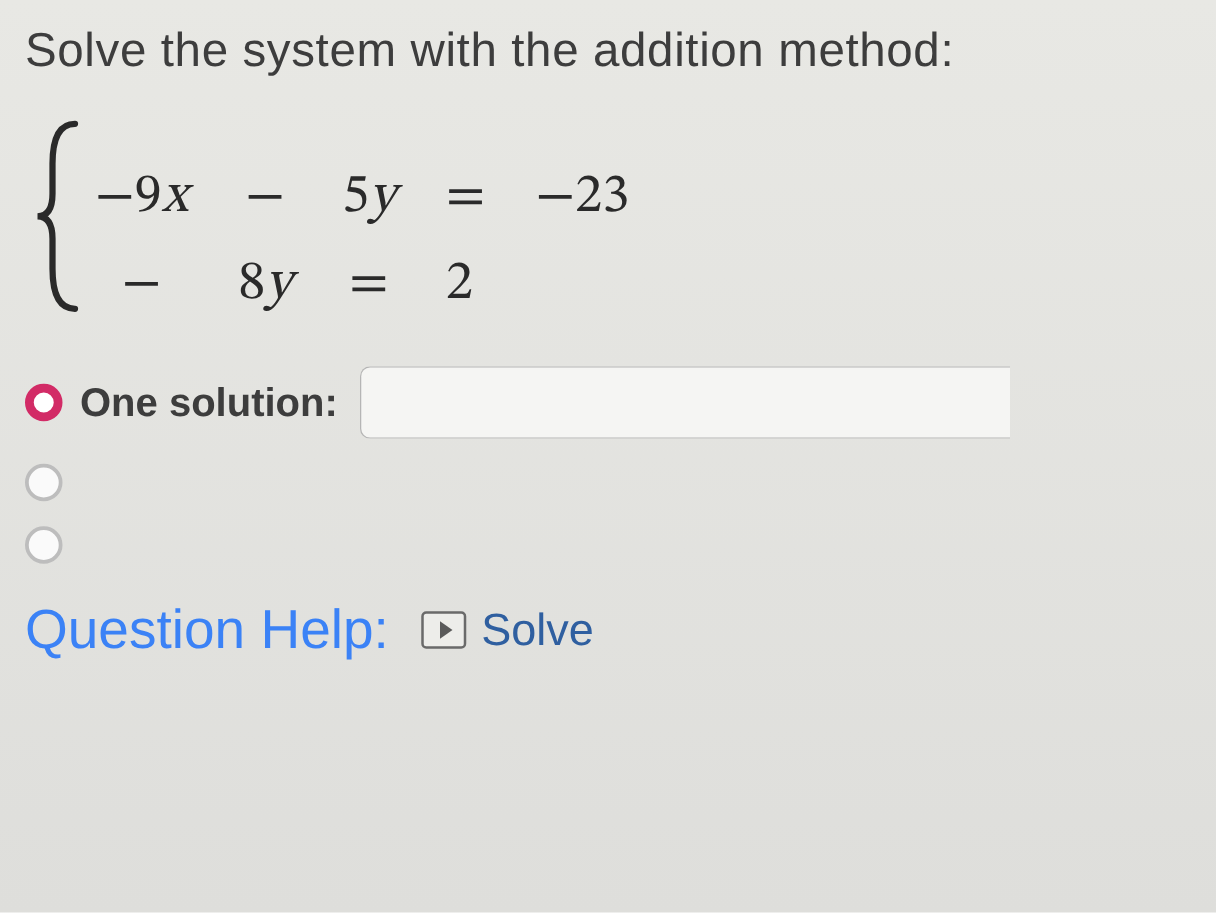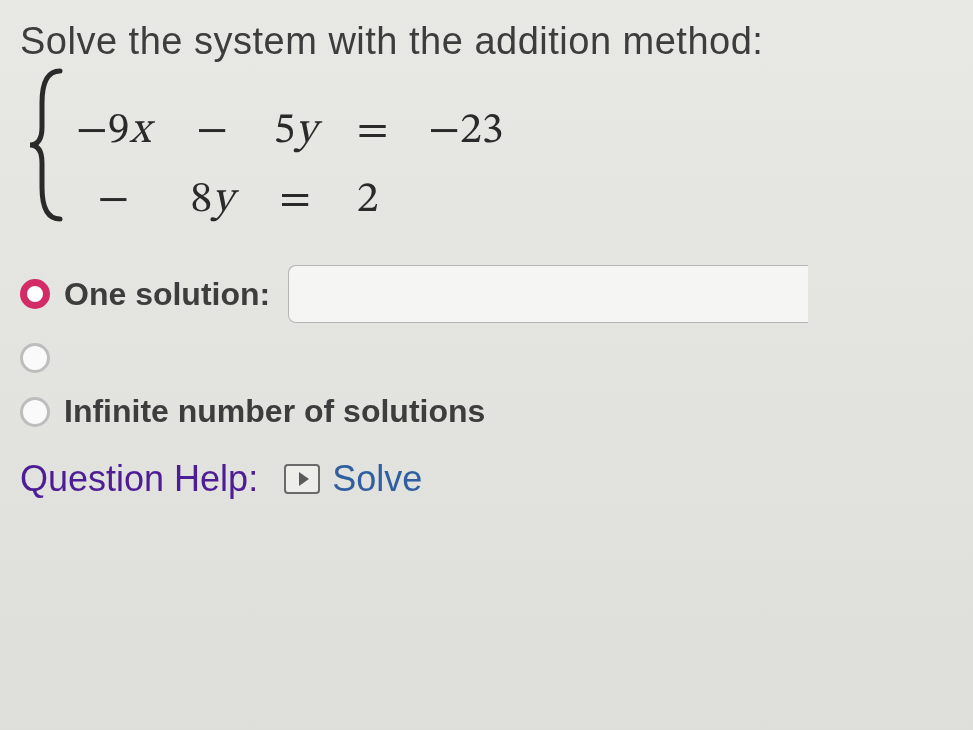--- a/index.html
+++ b/index.html
@@ -10,20 +10,21 @@
       font-family: 'Segoe UI', Arial, sans-serif;
       color: #3a3a3a;
       padding: 20px 20px 20px 20px;
       overflow: hidden;
     }
     .prompt {
       font-size: 38px;
       font-weight: 500;
       color: #3d3d3d;
       letter-spacing: 0.5px;
+      margin-bottom: 28px;
     }
     .system {
       display: flex;
       align-items: center;
       margin-left: 6px;
       margin-bottom: 38px;
     }
     .brace-svg { flex-shrink: 0; }
     .eqns {
       font-family: 'Cambria Math','STIX Two Math','Times New Roman',serif;
@@ -79,23 +80,23 @@
       font-size: 30px;
       padding: 0 14px;
       color: #333;
     }
     .help-row {
       margin-top: 28px;
       display: flex;
       align-items: center;
     }
     .help-label {
-      font-size: 36px;
+      font-size: 44px;
       font-weight: 500;
-      color: #4c1d95;
+      color: #3b82f6;
     }
     .video-btn {
       display: inline-flex;
       align-items: center;
       justify-content: center;
       width: 36px; height: 30px;
       border: 2px solid #6a6a6a;
       border-radius: 4px;
       margin-left: 26px;
       margin-right: 12px;
@@ -153,21 +154,20 @@
   <div class="choice-row">
     <div class="radio selected"></div>
     <span class="choice-label">One solution:</span>
     <input class="answer-input" type="text" value="" style="">
   </div>
   <div class="choice-row">
     <div class="radio"></div>
   </div>
   <div class="choice-row">
     <div class="radio"></div>
-    <span class="choice-label">Infinite number of solutions</span>
   </div>
 </div>
 
 <div class="help-row">
   <span class="help-label">Question Help:</span>
   <span class="video-btn">
     <span class="play-tri"></span>
   </span>
   <span class="video-link">Solve</span>
 </div>

